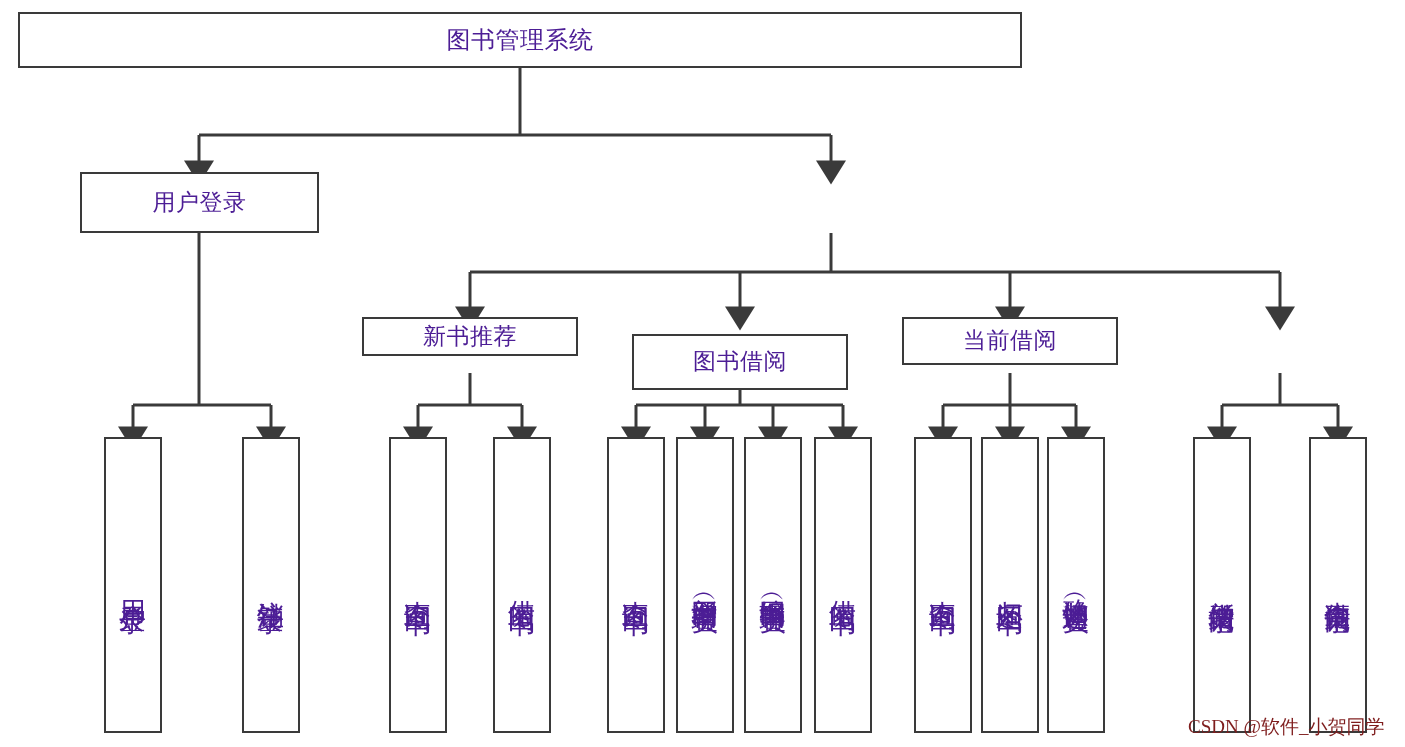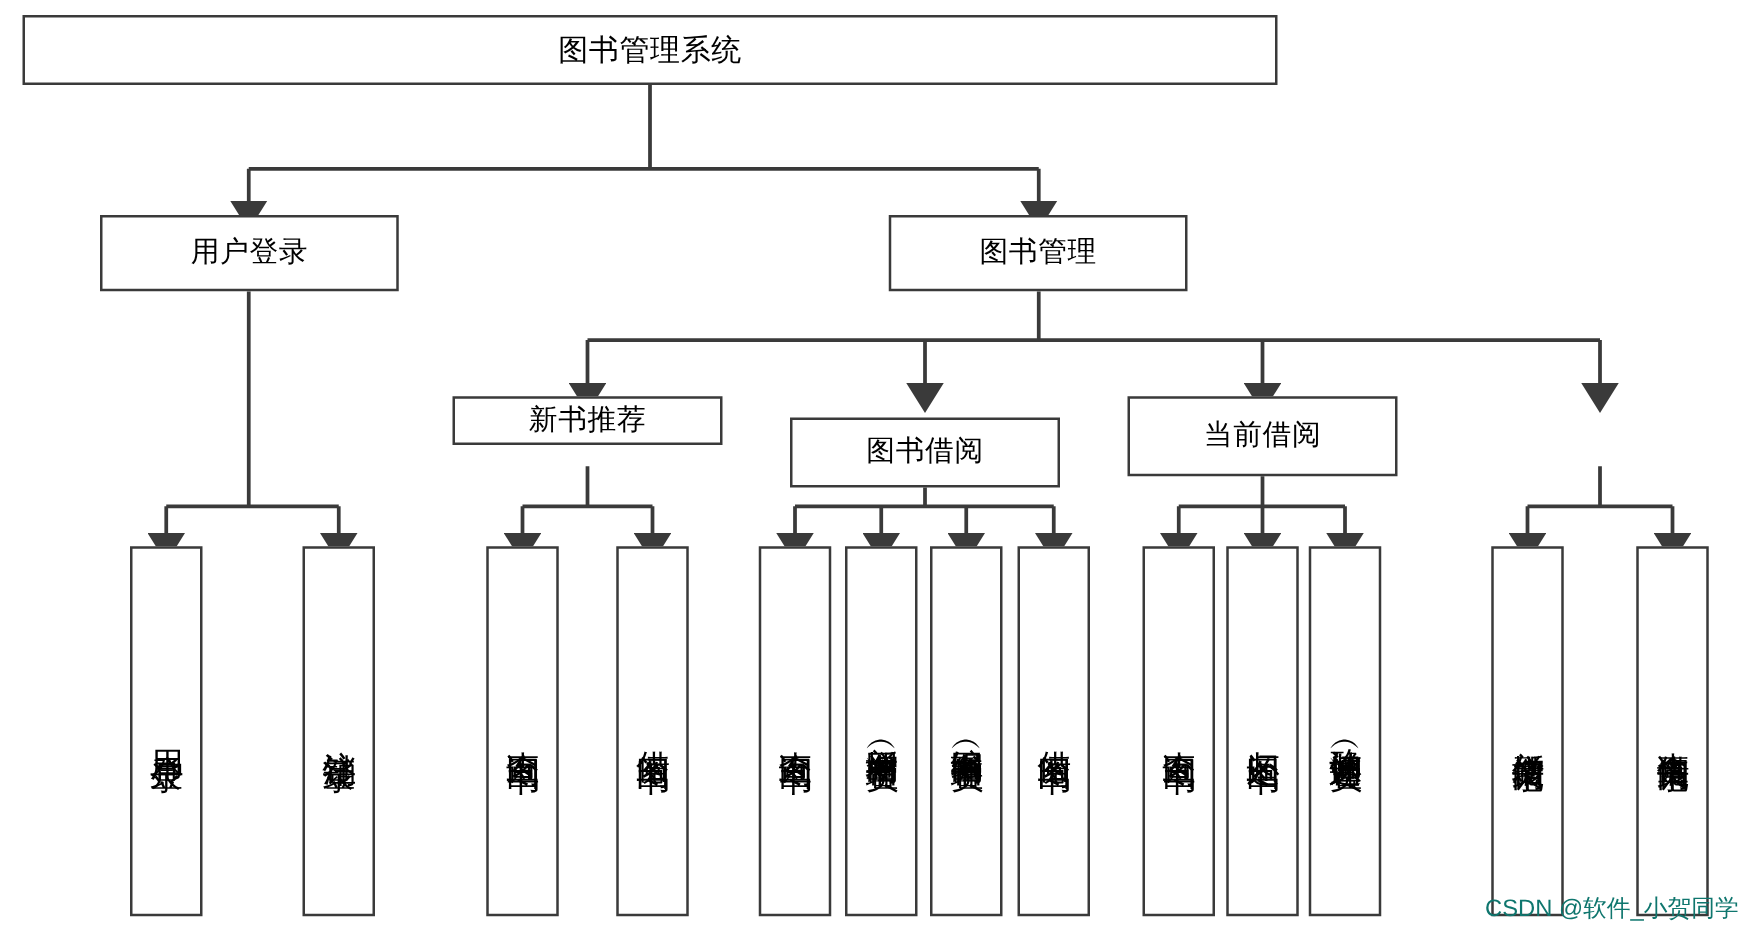--- a/index.html
+++ b/index.html
@@ -32,21 +32,21 @@
     border: 2.5px solid #3a3a3a;
     background: #ffffff;
     display: flex;
     align-items: center;
     justify-content: center;
     color: #3c3c3c;
   }
   .node .label {
     display: block;
     line-height: 1.02;
-    color: #000000;
+    color: #4c1d95;
   }
   
   .node.horiz .label {
     font-size: 23px;
     letter-spacing: 0.5px;
     white-space: nowrap;
   }
   .node.root .label {
     font-size: 24px;
   }
@@ -67,23 +67,23 @@
   }
   .node.vert.tall .label {
     font-size: 26px;
     letter-spacing: 1.5px;
   }
   #watermark {
     position: absolute;
     left: 1188px;
     top: 714px;
     font-size: 19px;
-    color: #0f766e;
+    color: #7f1d1d;
     white-space: nowrap;
-    font-family: Liberation Sans, sans-serif;
+    font-family: Liberation Serif, serif;
   }
 </style>
 </head>
 <body>
 
 <div id="diagram-root">
 
   <svg id="edges-layer" width="1405" height="747" viewBox="0 0 1405 747" xmlns="http://www.w3.org/2000/svg">
     <defs>
       <marker id="arrowhead" markerWidth="9" markerHeight="10" refX="1.2" refY="5" orient="auto" markerUnits="strokeWidth">
@@ -147,33 +147,30 @@
   </svg>
 
   <div class="node horiz root" style="left:18px; top:12px; width:1004px; height:56px;">
     <span class="label">图书管理系统</span>
   </div>
 
   <div class="node horiz" style="left:80px; top:172px; width:239px; height:61px;">
     <span class="label">用户登录</span>
   </div>
 
-  <div class="node horiz" style="left:711px; top:172px; width:239px; height:61px;">
-    <span class="label">图书管理</span>
-  </div>
 
   <div class="node horiz" style="left:362px; top:317px; width:216px; height:39px;">
     <span class="label">新书推荐</span>
   </div>
 
   <div class="node horiz" style="left:632px; top:334px; width:216px; height:56px;">
     <span class="label">图书借阅</span>
   </div>
 
-  <div class="node horiz" style="left:902px; top:317px; width:216px; height:64px;">
+  <div class="node horiz" style="left:902px; top:317px; width:216px; height:48px;">
     <span class="label">当前借阅</span>
   </div>
 
 
   <div class="node vert" style="left:104px; top:437px; width:58px; height:296px;">
     <span class="label">用户登录</span>
   </div>
 
   <div class="node vert" style="left:242px; top:437px; width:58px; height:296px;">
     <span class="label">注销登录</span>

